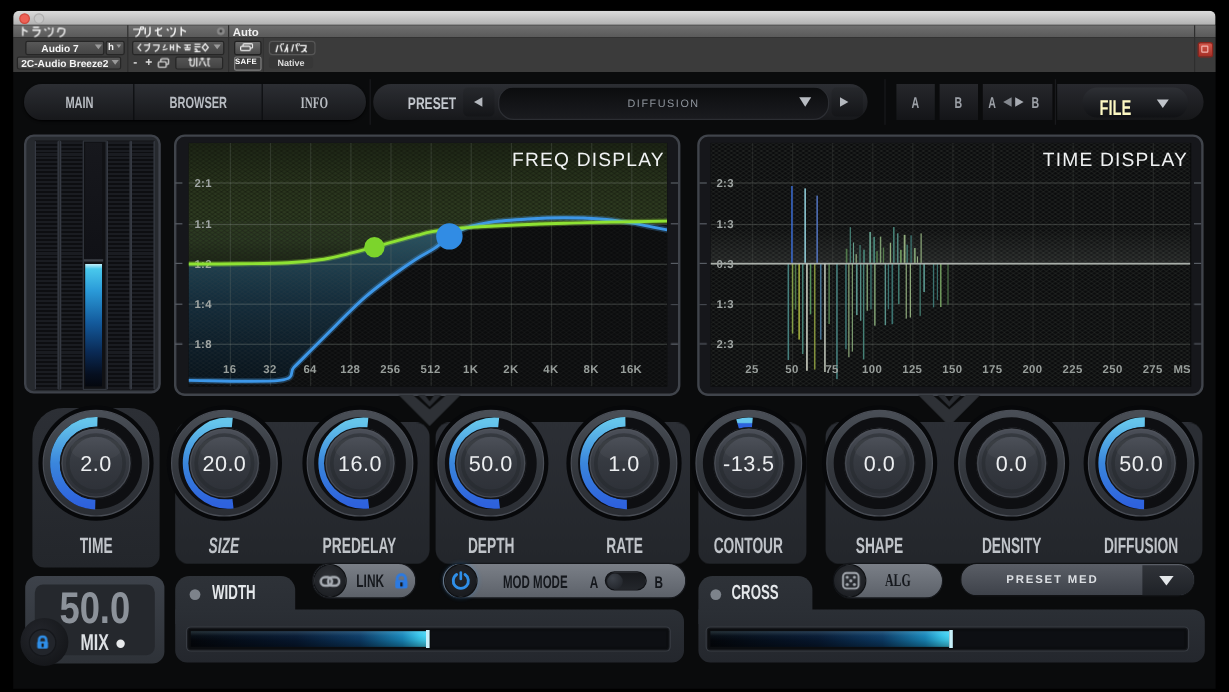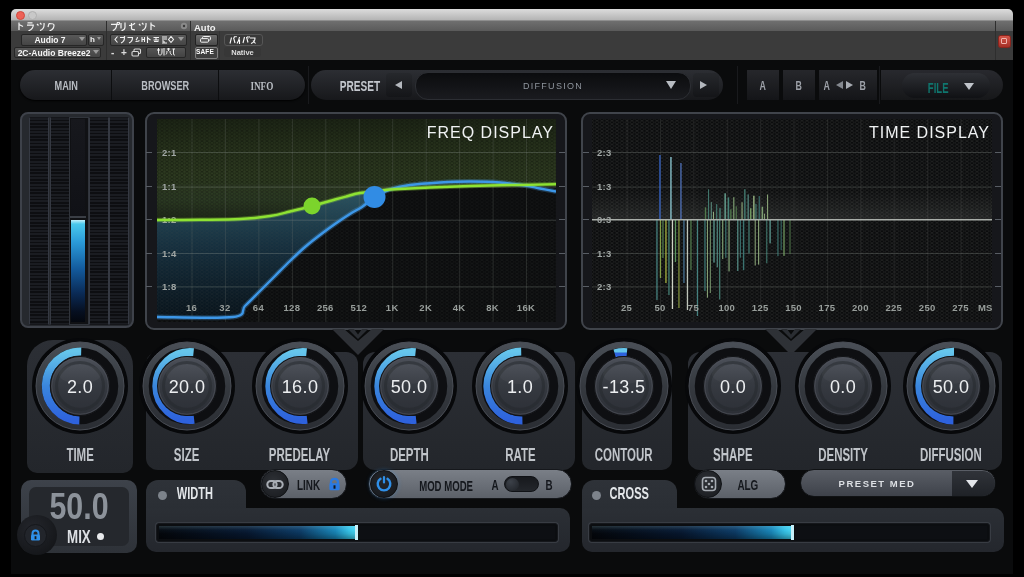--- a/index.html
+++ b/index.html
@@ -162,21 +162,21 @@
 <div class="abs" style="left:747px;top:78px;width:32px;text-align:center;font-size:13px;font-weight:bold;color:#9da1a8;"><span class="cond">A</span></div>
 <div class="abs" style="left:783px;top:78px;width:32px;text-align:center;font-size:13px;font-weight:bold;color:#9da1a8;"><span class="cond">B</span></div>
 <div class="abs" style="left:822px;top:78px;font-size:13px;font-weight:bold;color:#9da1a8;"><span class="cond">A</span></div>
 <div class="abs" style="left:836px;top:81px;width:0;height:0;border-top:4.5px solid transparent;border-bottom:4.5px solid transparent;border-right:7px solid #84888f;"></div>
 <div class="abs" style="left:846px;top:81px;width:0;height:0;border-top:4.5px solid transparent;border-bottom:4.5px solid transparent;border-left:7px solid #a8acb3;"></div>
 <div class="abs" style="left:858px;top:78px;font-size:13px;font-weight:bold;color:#9da1a8;"><span class="cond">B</span></div>
 
 <div class="abs" style="left:881px;top:70px;width:122px;height:30px;border-radius:0 15px 15px 0;background:linear-gradient(#28292e,#161719);"></div>
 <div class="abs" style="left:902px;top:72.5px;width:88px;height:25px;border-radius:13px;
      background:linear-gradient(#2e3035,#101114);"></div>
-<div class="abs" style="left:910px;top:79.5px;width:56px;text-align:center;font-size:14px;font-weight:bold;color:#0f766e;"><span class="cond">FILE</span></div>
+<div class="abs" style="left:910px;top:79.5px;width:56px;font-size:18px;font-weight:bold;color:#fef9c3;"><span class="cond">FILE</span></div>
 <div class="abs" style="left:964px;top:82.5px;width:0;height:0;border-left:5.5px solid transparent;border-right:5.5px solid transparent;border-top:7.5px solid #c0c4ca;"></div>
 
 <div class="abs" style="left:20px;top:112px;width:114px;height:216px;border-radius:8px;
      background:#26292e;border:2px solid #3e424a;box-sizing:border-box;"></div>
 <div class="abs" style="left:29px;top:117px;width:18px;height:206px;background:repeating-linear-gradient(180deg,#1a1c21 0px,#1a1c21 1.7px,#0d0e11 1.7px,#0d0e11 3.3px);border-top:1px solid #15161a;border-bottom:1px solid #15161a;border-left:1px solid #353942;border-right:1px solid #353942;"></div>
 <div class="abs" style="left:49.5px;top:117px;width:18px;height:206px;background:repeating-linear-gradient(180deg,#1a1c21 0px,#1a1c21 1.7px,#0d0e11 1.7px,#0d0e11 3.3px);border-top:1px solid #15161a;border-bottom:1px solid #15161a;border-left:1px solid #353942;border-right:1px solid #353942;"></div>
 <div class="abs" style="left:88.5px;top:117px;width:18px;height:206px;background:repeating-linear-gradient(180deg,#1a1c21 0px,#1a1c21 1.7px,#0d0e11 1.7px,#0d0e11 3.3px);border-top:1px solid #15161a;border-bottom:1px solid #15161a;border-left:1px solid #353942;border-right:1px solid #353942;"></div>
 <div class="abs" style="left:109px;top:117px;width:18px;height:206px;background:repeating-linear-gradient(180deg,#1a1c21 0px,#1a1c21 1.7px,#0d0e11 1.7px,#0d0e11 3.3px);border-top:1px solid #15161a;border-bottom:1px solid #15161a;border-left:1px solid #353942;border-right:1px solid #353942;"></div>
 
 <div class="abs" style="left:69px;top:117px;width:18px;height:206px;background:#101114;border:1px solid #30343b;"></div>
@@ -506,21 +506,21 @@
 <path d="M954.01,20.63 A34,34 0 1 0 953.41,89.42" fill="none" stroke="url(#arcg)" stroke-width="8"></path>
 <circle cx="951" cy="55" r="30" fill="#121316"></circle>
 <circle cx="951" cy="55" r="29" fill="url(#face)"></circle>
 <circle cx="951" cy="55" r="28.2" fill="none" stroke="#50545c" stroke-width="0.9" opacity="0.75"></circle>
 <circle cx="951" cy="55" r="23.5" fill="none" stroke="#24272c" stroke-width="3" opacity="0.5"></circle>
 <ellipse cx="951" cy="43" rx="21" ry="10" fill="#ffffff" opacity="0.035"></ellipse>
 <text x="951" y="61.5" text-anchor="middle" font-size="18" fill="#eceef0" font-family="Liberation Sans" letter-spacing="0.4">50.0</text>
 </svg>
 
 <div class="klabel" style="left:20px;"><span>TIME</span></div>
-<div class="klabel" style="left:127px;"><span>SIZE</span></div>
+<div class="klabel" style="left:127px;font-style:italic;"><span>SIZE</span></div>
 <div class="klabel" style="left:240px;"><span>PREDELAY</span></div>
 <div class="klabel" style="left:349px;"><span>DEPTH</span></div>
 <div class="klabel" style="left:460px;"><span>RATE</span></div>
 <div class="klabel" style="left:564px;"><span>CONTOUR</span></div>
 <div class="klabel" style="left:673px;"><span>SHAPE</span></div>
 <div class="klabel" style="left:783px;"><span>DENSITY</span></div>
 <div class="klabel" style="left:891px;"><span>DIFFUSION</span></div>
 
 <div class="abs" style="left:21px;top:480px;width:116px;height:73px;border-radius:10px;background:linear-gradient(#3d424a,#2e3238);"></div>
 <div class="abs" style="left:29px;top:487px;width:100px;height:59px;border-radius:7px;background:#25282d;"></div>
@@ -580,18 +580,18 @@
 <div class="abs" style="left:694px;top:469px;width:92px;height:30px;border-radius:15px;background:linear-gradient(#7a7f87,#5c6169);border:1.5px solid #16181c;box-sizing:border-box;"></div>
 <div class="abs" style="left:694px;top:470px;width:28px;height:28px;border-radius:50%;background:radial-gradient(circle at 45% 40%,#2e3136,#17191d);border:1.5px solid #0f1114;box-sizing:border-box;"></div>
 <svg class="abs" style="left:701px;top:476px;" width="16" height="16" viewBox="0 0 16 16">
 <rect x="1.5" y="1.5" width="13" height="13" rx="3" fill="none" stroke="#a6abb2" stroke-width="1.6"></rect>
 <circle cx="5" cy="5" r="1.3" fill="#a6abb2"></circle>
     <circle cx="11" cy="5" r="1.3" fill="#a6abb2"></circle>
 <circle cx="8" cy="8" r="1.3" fill="#a6abb2"></circle>
 <circle cx="5" cy="11" r="1.3" fill="#a6abb2"></circle>
     <circle cx="11" cy="11" r="1.3" fill="#a6abb2"></circle>
 </svg>
-<div class="abs" style="left:726px;top:476px;width:44px;text-align:center;font-size:15px;font-weight:bold;color:#15181d;"><span style="display:inline-block;transform:translateZ(0) scaleX(0.66);transform-origin:center;">ALG</span></div>
+<div class="abs" style="left:726px;top:476px;width:44px;text-align:center;font-size:15px;font-weight:bold;color:#15181d;font-family:Liberation Serif, serif;"><span style="display:inline-block;transform:translateZ(0) scaleX(0.66);transform-origin:center;">ALG</span></div>
 <div class="abs" style="left:800px;top:469px;width:196px;height:28px;border-radius:14px;background:linear-gradient(#5a5e66,#3e424a);border:1.5px solid #101214;box-sizing:border-box;overflow:hidden;"></div>
 <div class="abs" style="left:888px;top:476px;width:110px;text-align:left;font-size:9.5px;color:#d8dbdf;letter-spacing:1.5px;"></div>
 <div class="abs" style="left:800px;top:478px;width:154px;text-align:center;font-size:9.5px;color:#dcdfe3;letter-spacing:1.5px;font-weight:bold;">PRESET MED</div>
 <div class="abs" style="left:952px;top:470.5px;width:42.5px;height:25px;background:linear-gradient(#303339,#1f2227);border-radius:0 13px 13px 0;"></div>
 <div class="abs" style="left:966px;top:479.5px;width:0;height:0;border-left:6px solid transparent;border-right:6px solid transparent;border-top:8.5px solid #e4e7ea;"></div>
 
 </body></html>

